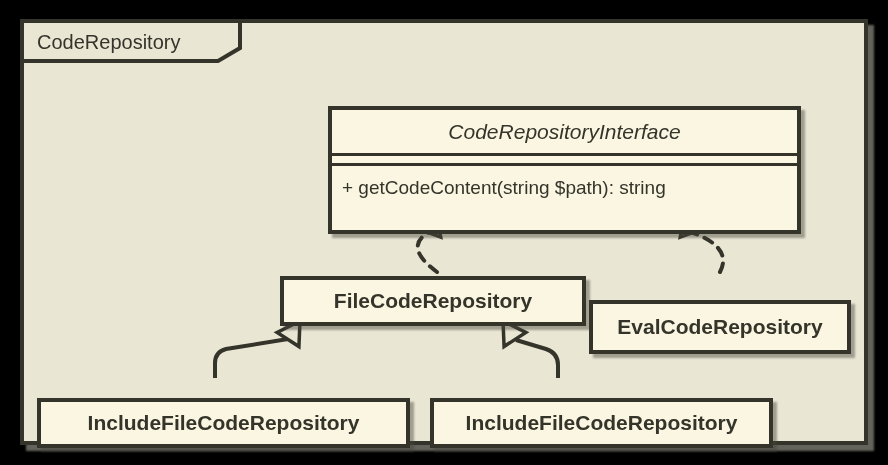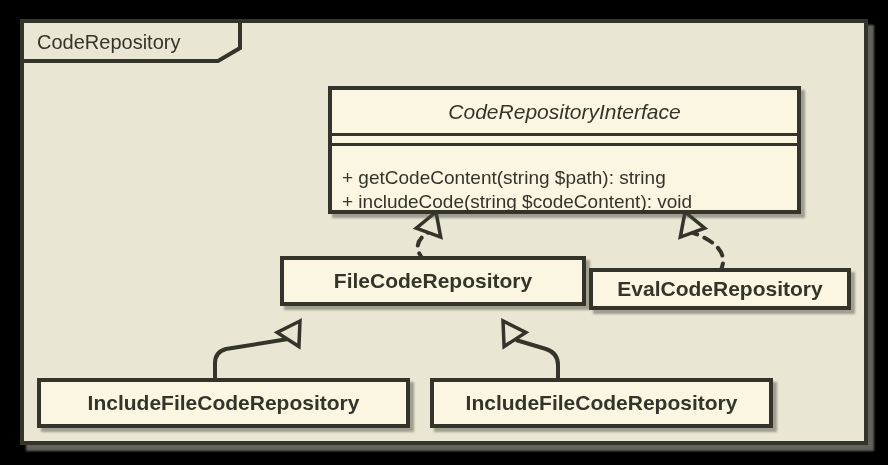--- a/index.html
+++ b/index.html
@@ -14,34 +14,35 @@
   }
   .tab-label{
     position:absolute;left:37px;top:29px;width:190px;height:26px;
     font-size:20px;color:#34342a;line-height:26px;z-index:5;
   }
   svg.overlay{position:absolute;left:0;top:0;z-index:2;}
   .node{
     position:absolute;box-sizing:border-box;background:#faf6e2;
     border:4px solid #34342a;color:#34342a;z-index:3;
     box-shadow:4px 4px 2px rgba(70,70,60,0.45);
+    margin-top:20px;
   }
   .class-node{
     display:flex;align-items:center;justify-content:center;
     font-weight:bold;font-size:21px;white-space:nowrap;
   }
   .iface-title{
     height:43px;display:flex;align-items:center;justify-content:center;
     font-style:italic;font-size:21px;
   }
   .iface-attrs{
     height:7px;border-top:3px solid #34342a;border-bottom:3px solid #34342a;
   }
   .iface-methods{
-    padding:20px 0 0 10px;font-size:19px;line-height:24px;white-space:nowrap;
+    padding:10px 0 0 10px;font-size:19px;line-height:24px;white-space:nowrap;
   }
   .conn{stroke:#34342a;stroke-width:4;fill:none;}
   .dashed{stroke-dasharray:9 8;stroke-linecap:round;}
   .tri{fill:#eae6d4;stroke:#34342a;stroke-width:3.5;stroke-linejoin:miter;}
   .tabshape{fill:#eae6d4;stroke:#34342a;stroke-width:4;stroke-linejoin:miter;}
 </style>
 </head>
 <body>
 
 <div class="canvas">
@@ -73,25 +74,24 @@
     </g>
   </svg>
 
   <div class="tab-label">CodeRepository</div>
 
   <div class="node" style="left:328px;top:86px;width:473px;height:128px;">
     <div class="iface-title">CodeRepositoryInterface</div>
     <div class="iface-attrs"></div>
     <div class="iface-methods">
       <div>+ getCodeContent(string $path): string</div>
-      <div>+ includeCode(string $codeContent): void</div>
     </div>
   </div>
 
   <div class="node class-node" style="left:280px;top:256px;width:306px;height:50px;">FileCodeRepository</div>
 
-  <div class="node class-node" style="left:589px;top:268px;width:262px;height:42px;">EvalCodeRepository</div>
+  <div class="node class-node" style="left:589px;top:280px;width:262px;height:54px;">EvalCodeRepository</div>
 
   <div class="node class-node" style="left:37px;top:378px;width:373px;height:50px;">IncludeFileCodeRepository</div>
 
   <div class="node class-node" style="left:430px;top:378px;width:343px;height:50px;">IncludeFileCodeRepository</div>
 
 </div>
 
 </body></html>

